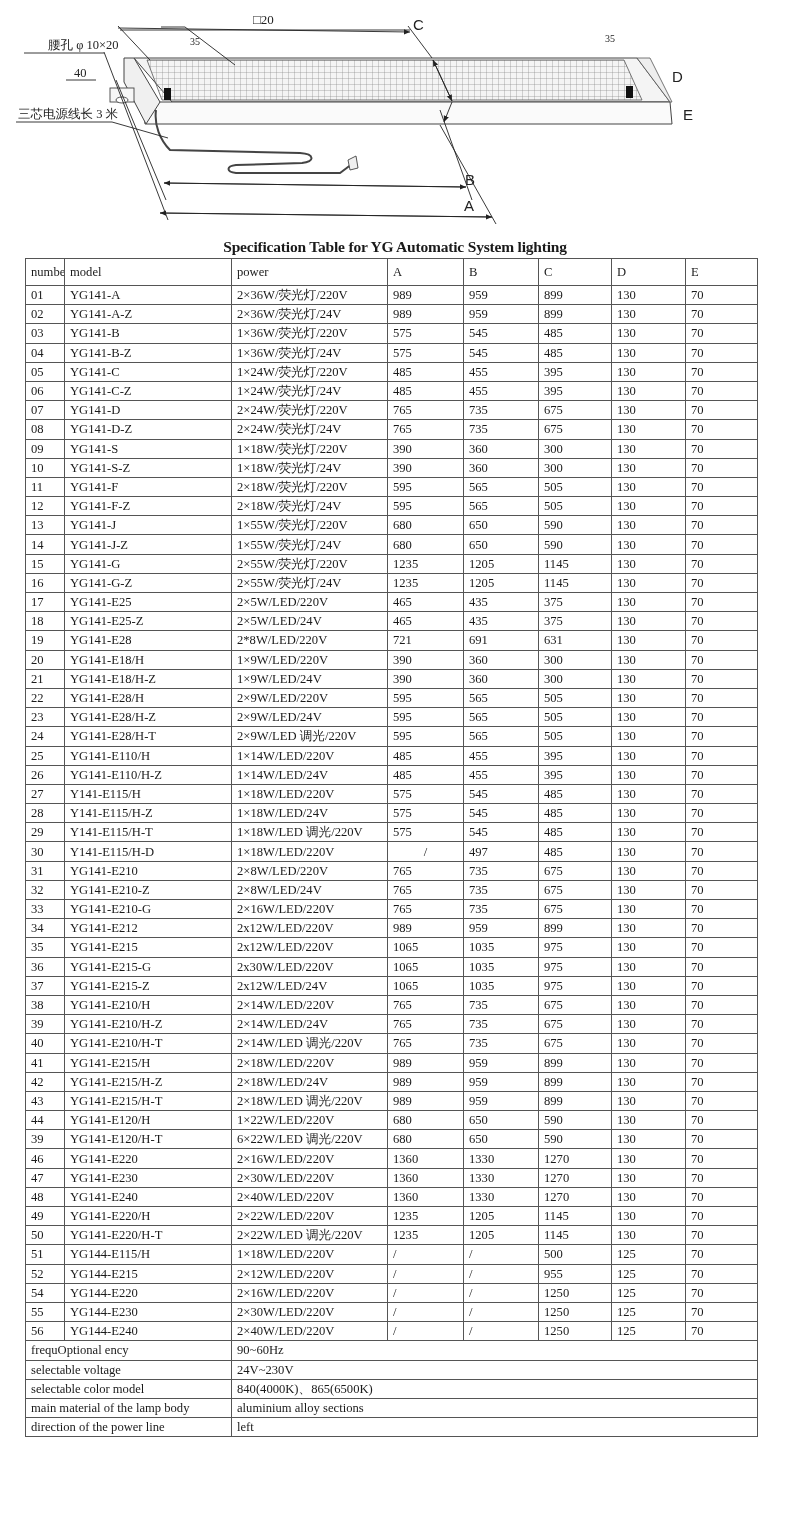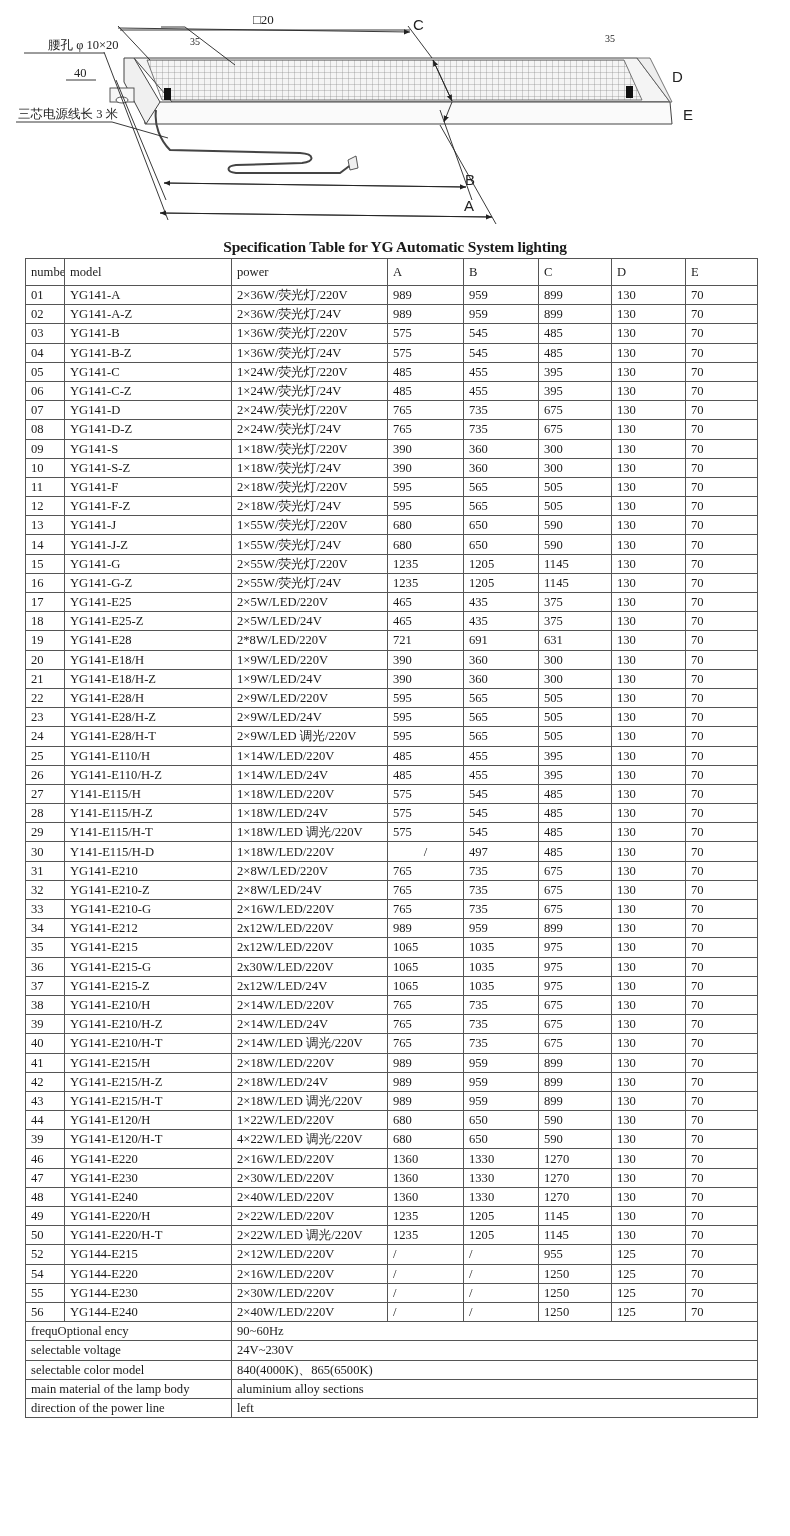--- a/index.html
+++ b/index.html
@@ -555,21 +555,21 @@
         <td>1×22W/LED/220V</td>
         <td>680</td>
         <td>650</td>
         <td>590</td>
         <td>130</td>
         <td>70</td>
       </tr>
       <tr>
         <td>39</td>
         <td>YG141-E120/H-T</td>
-        <td>4×22W/LED 调光/220V</td>
+        <td>6×22W/LED 调光/220V</td>
         <td>680</td>
         <td>650</td>
         <td>590</td>
         <td>130</td>
         <td>70</td>
       </tr>
       <tr>
         <td>46</td>
         <td>YG141-E220</td>
         <td>2×16W/LED/220V</td>
@@ -613,20 +613,30 @@
         <td>50</td>
         <td>YG141-E220/H-T</td>
         <td>2×22W/LED 调光/220V</td>
         <td>1235</td>
         <td>1205</td>
         <td>1145</td>
         <td>130</td>
         <td>70</td>
       </tr>
       <tr>
+        <td>51</td>
+        <td>YG144-E115/H</td>
+        <td>1×18W/LED/220V</td>
+        <td>/</td>
+        <td>/</td>
+        <td>500</td>
+        <td>125</td>
+        <td>70</td>
+      </tr>
+      <tr>
         <td>52</td>
         <td>YG144-E215</td>
         <td>2×12W/LED/220V</td>
         <td>/</td>
         <td>/</td>
         <td>955</td>
         <td>125</td>
         <td>70</td>
       </tr>
       <tr>

